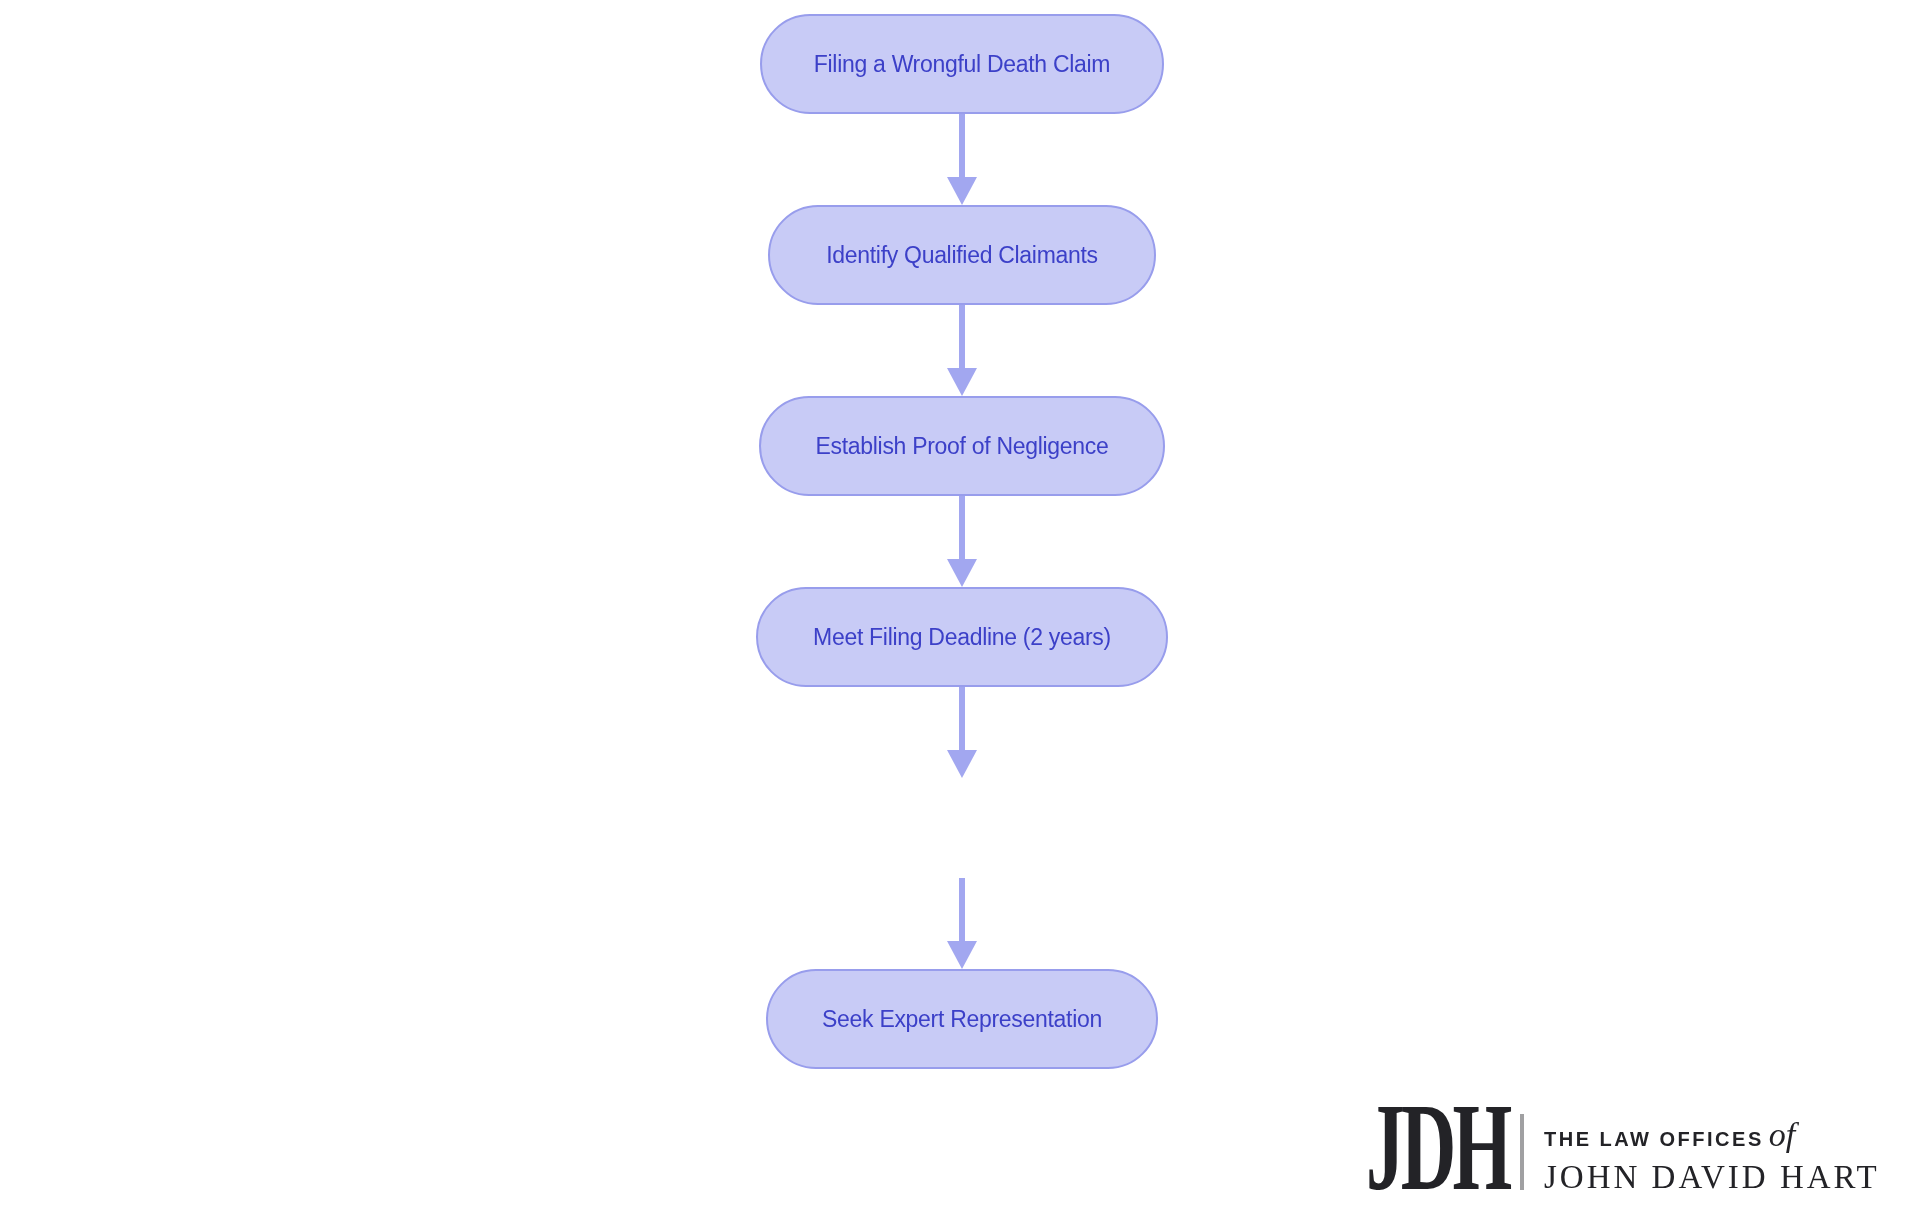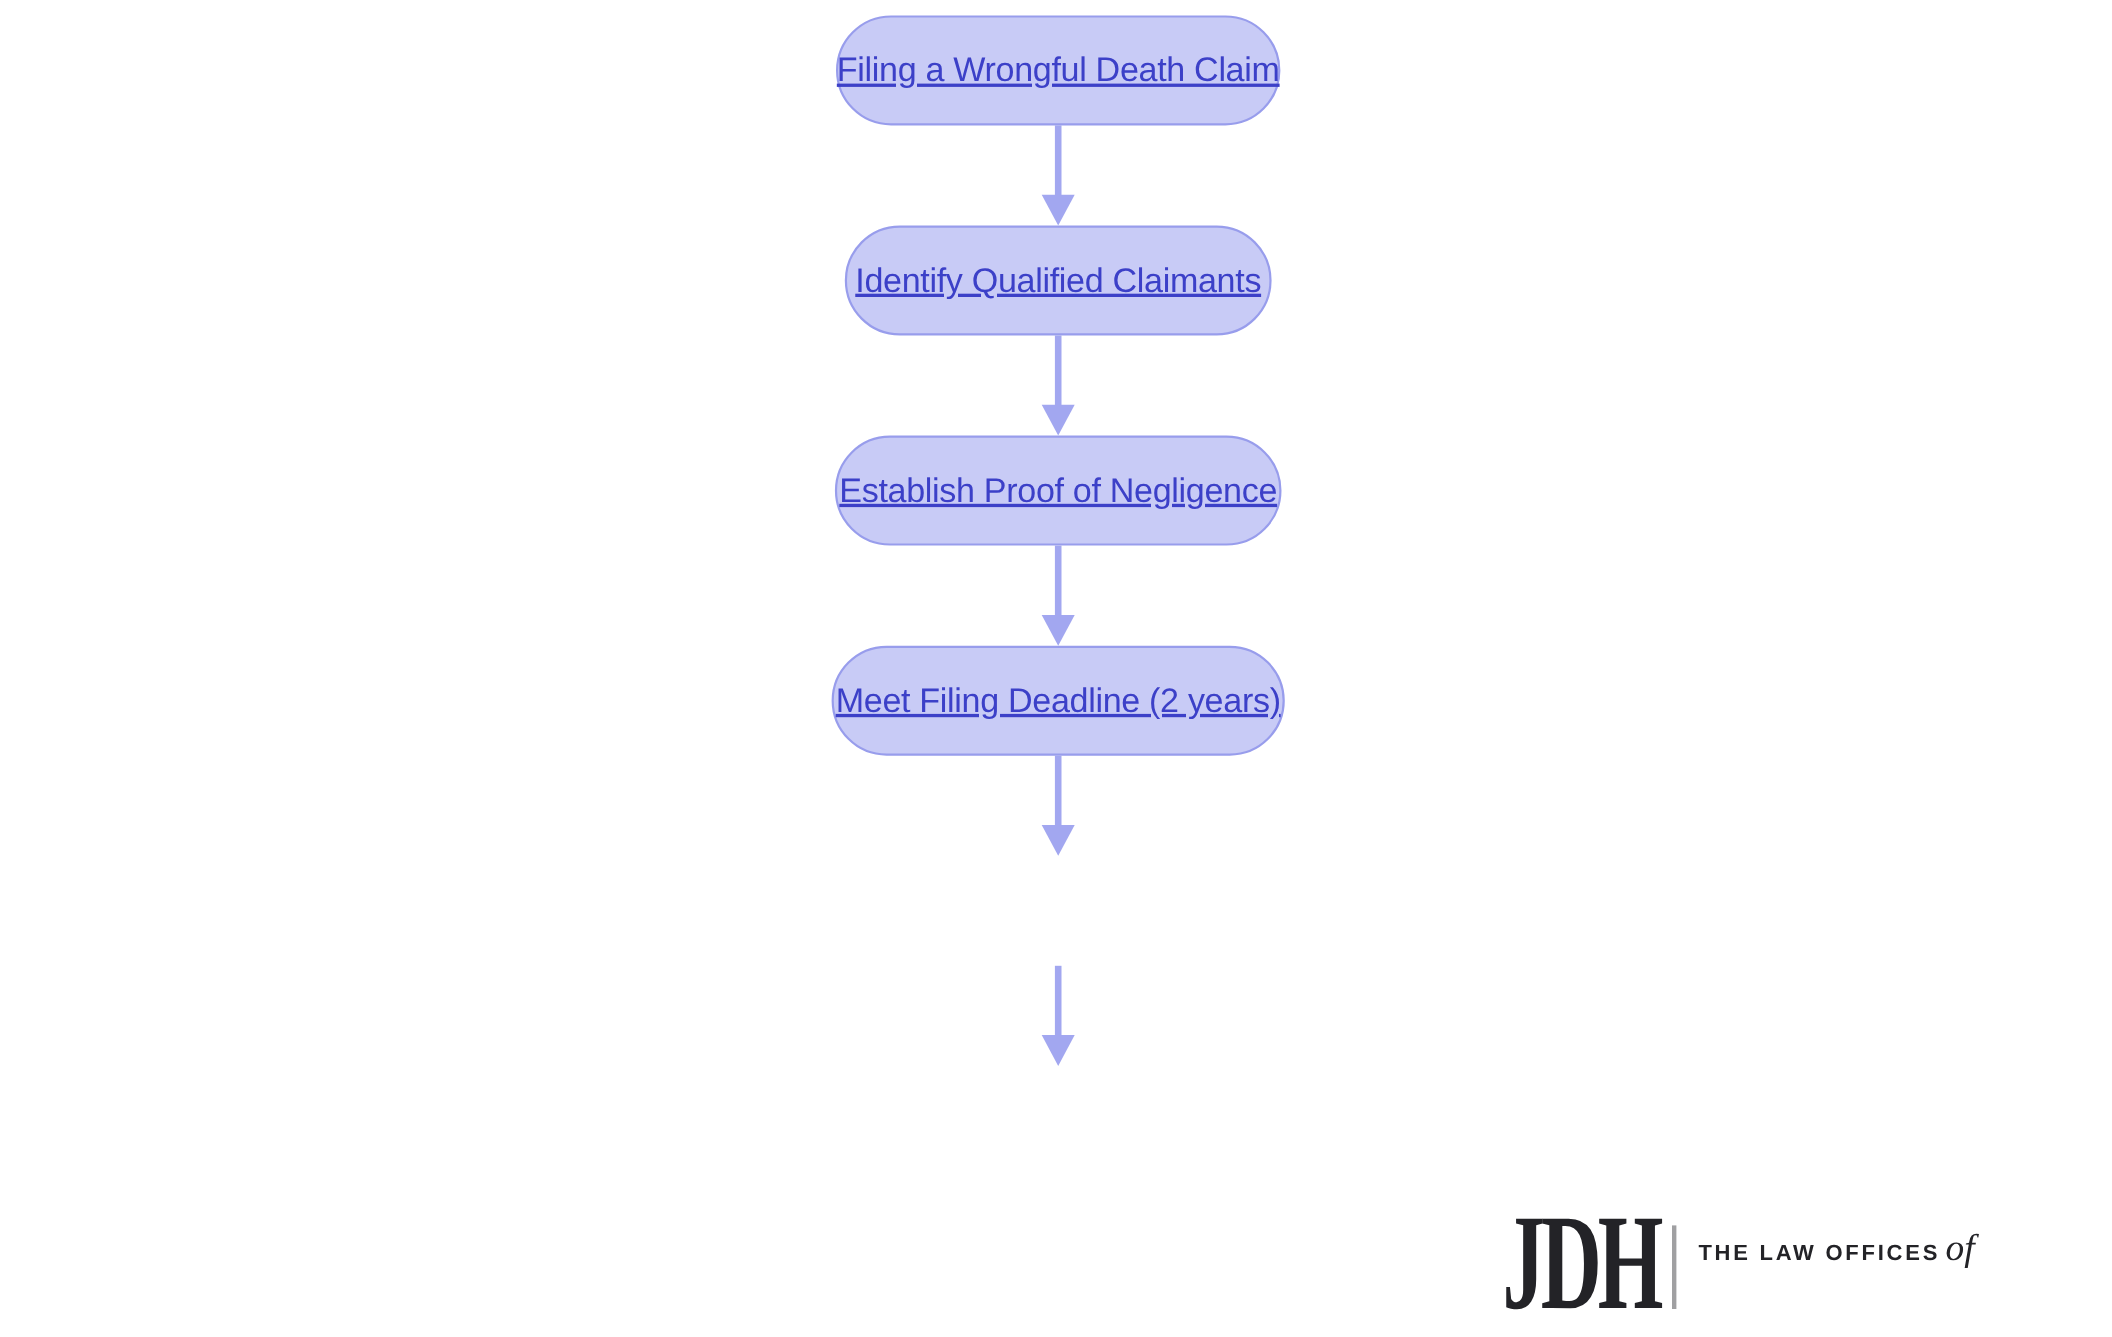--- a/index.html
+++ b/index.html
@@ -30,24 +30,23 @@
     height: 100px;
     border-radius: 50px;
     background: var(--node-fill);
     border: 2px solid var(--node-border);
     display: flex;
     align-items: center;
     justify-content: center;
     white-space: nowrap;
   }
   .node span {
-    font-size: 31px;
+    font-size: 23px;
     letter-spacing: -0.3px;
     color: var(--node-text);
-    text-decoration: underline;
   }
   .n0 { top: 14px;  width: 404px; }
   .n1 { top: 205px; width: 388px; }
   .n2 { top: 396px; width: 406px; }
   .n3 { top: 587px; width: 412px; }
   .n4 { top: 778px; width: 475px; }
   .n5 { top: 969px; width: 392px; }
 
   
   .arrow {
@@ -178,24 +177,28 @@
   <div class="arrow a3">
     <div class="arrow-line"></div>
     <div class="arrow-head"></div>
   </div>
 
   <div class="arrow a4">
     <div class="arrow-line"></div>
     <div class="arrow-head"></div>
   </div>
 
+  <div class="node n5">
+    <span>Seek Expert Representation</span>
+  </div>
 
   <div class="logo">
     <div class="monogram-box">
       <span class="monogram">JDH</span>
     </div>
     <div class="logo-divider"></div>
     <div class="logo-textblock">
       <div class="tagline"><span>THE LAW OFFICES</span><span class="of">of</span></div>
+      <div class="firm-name">JOHN DAVID HART</div>
     </div>
   </div>
 
 </div>
 
 </body></html>

